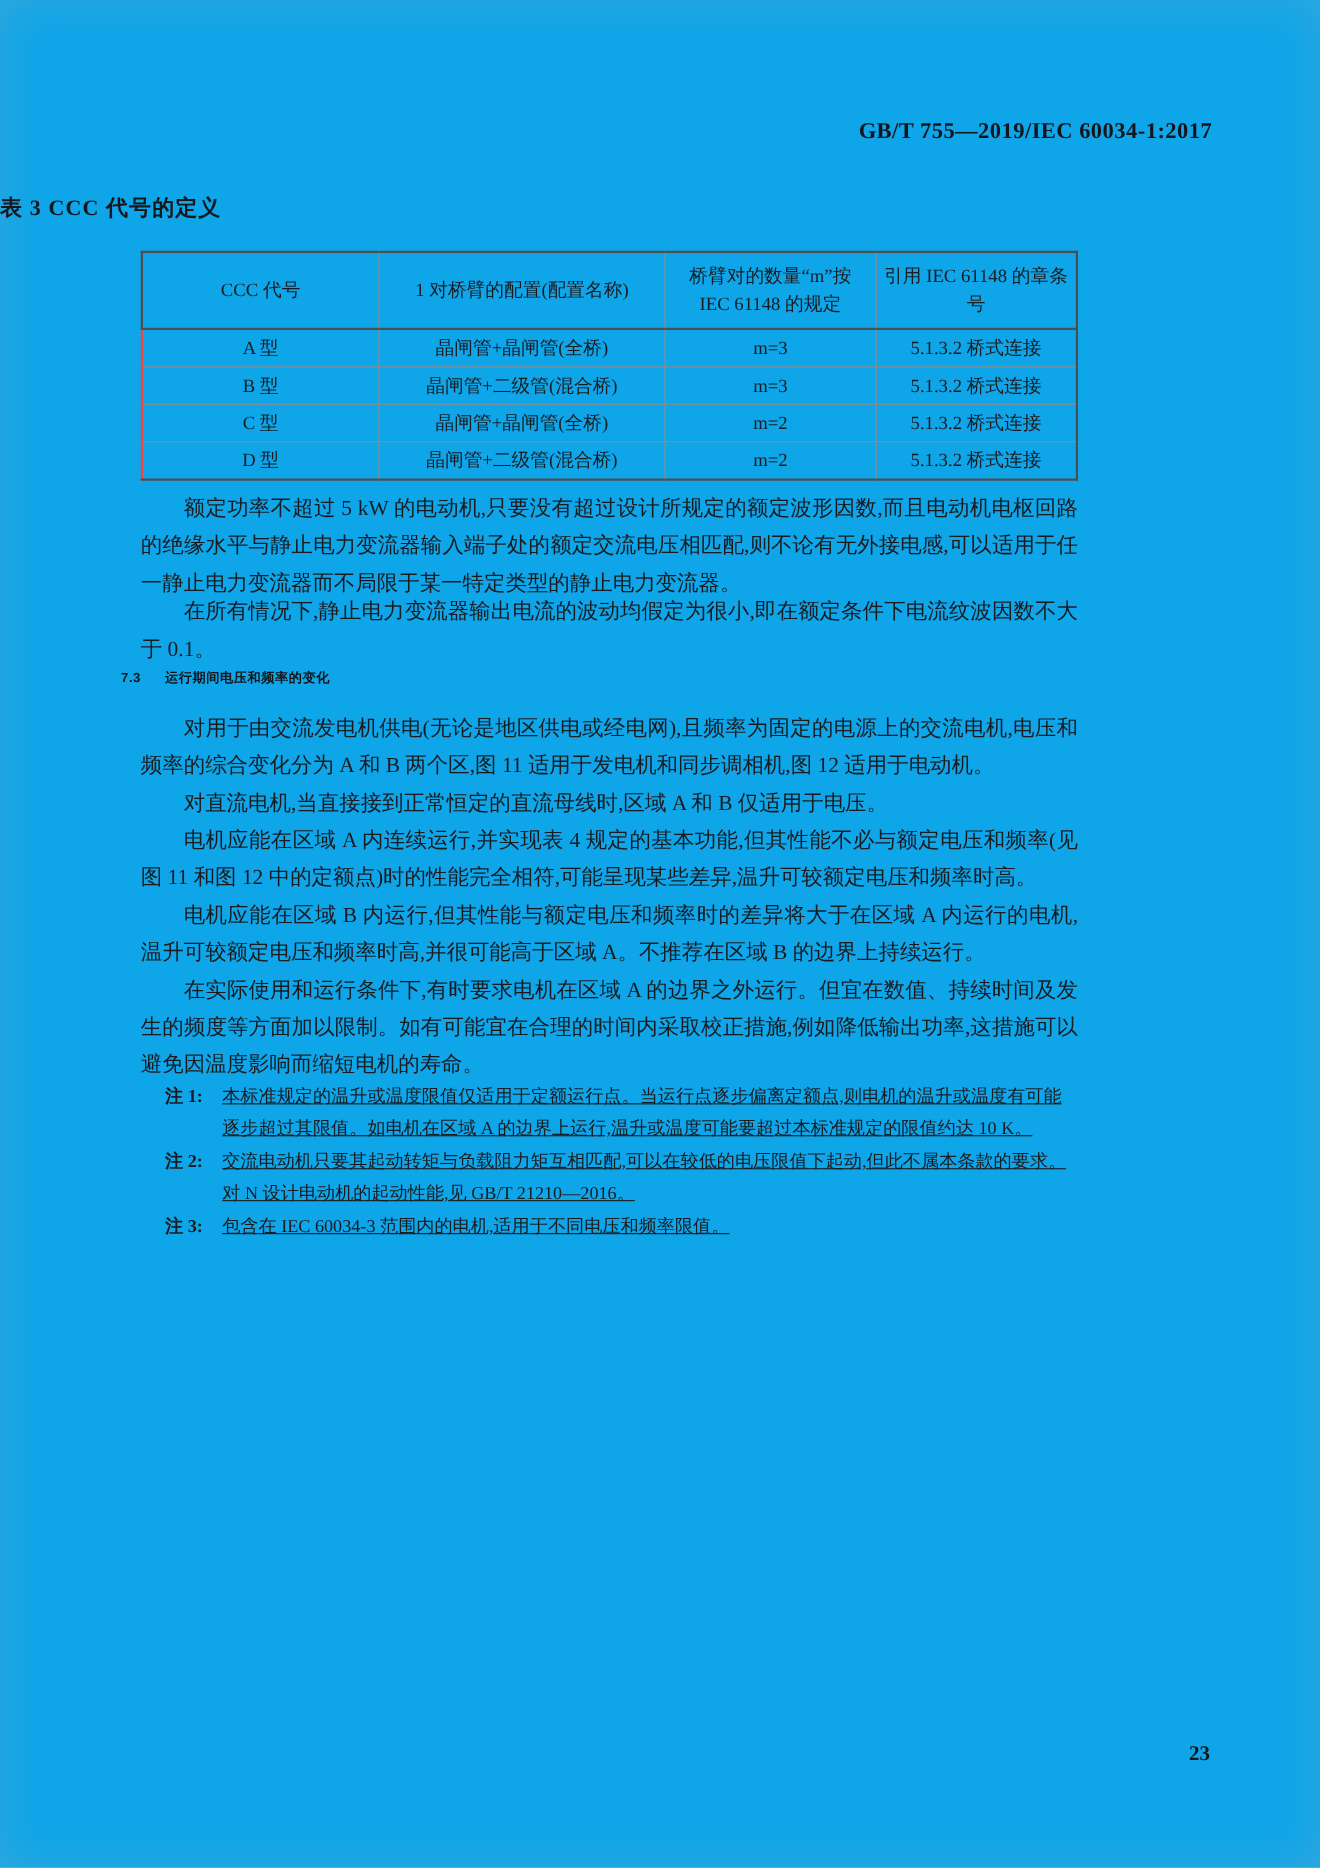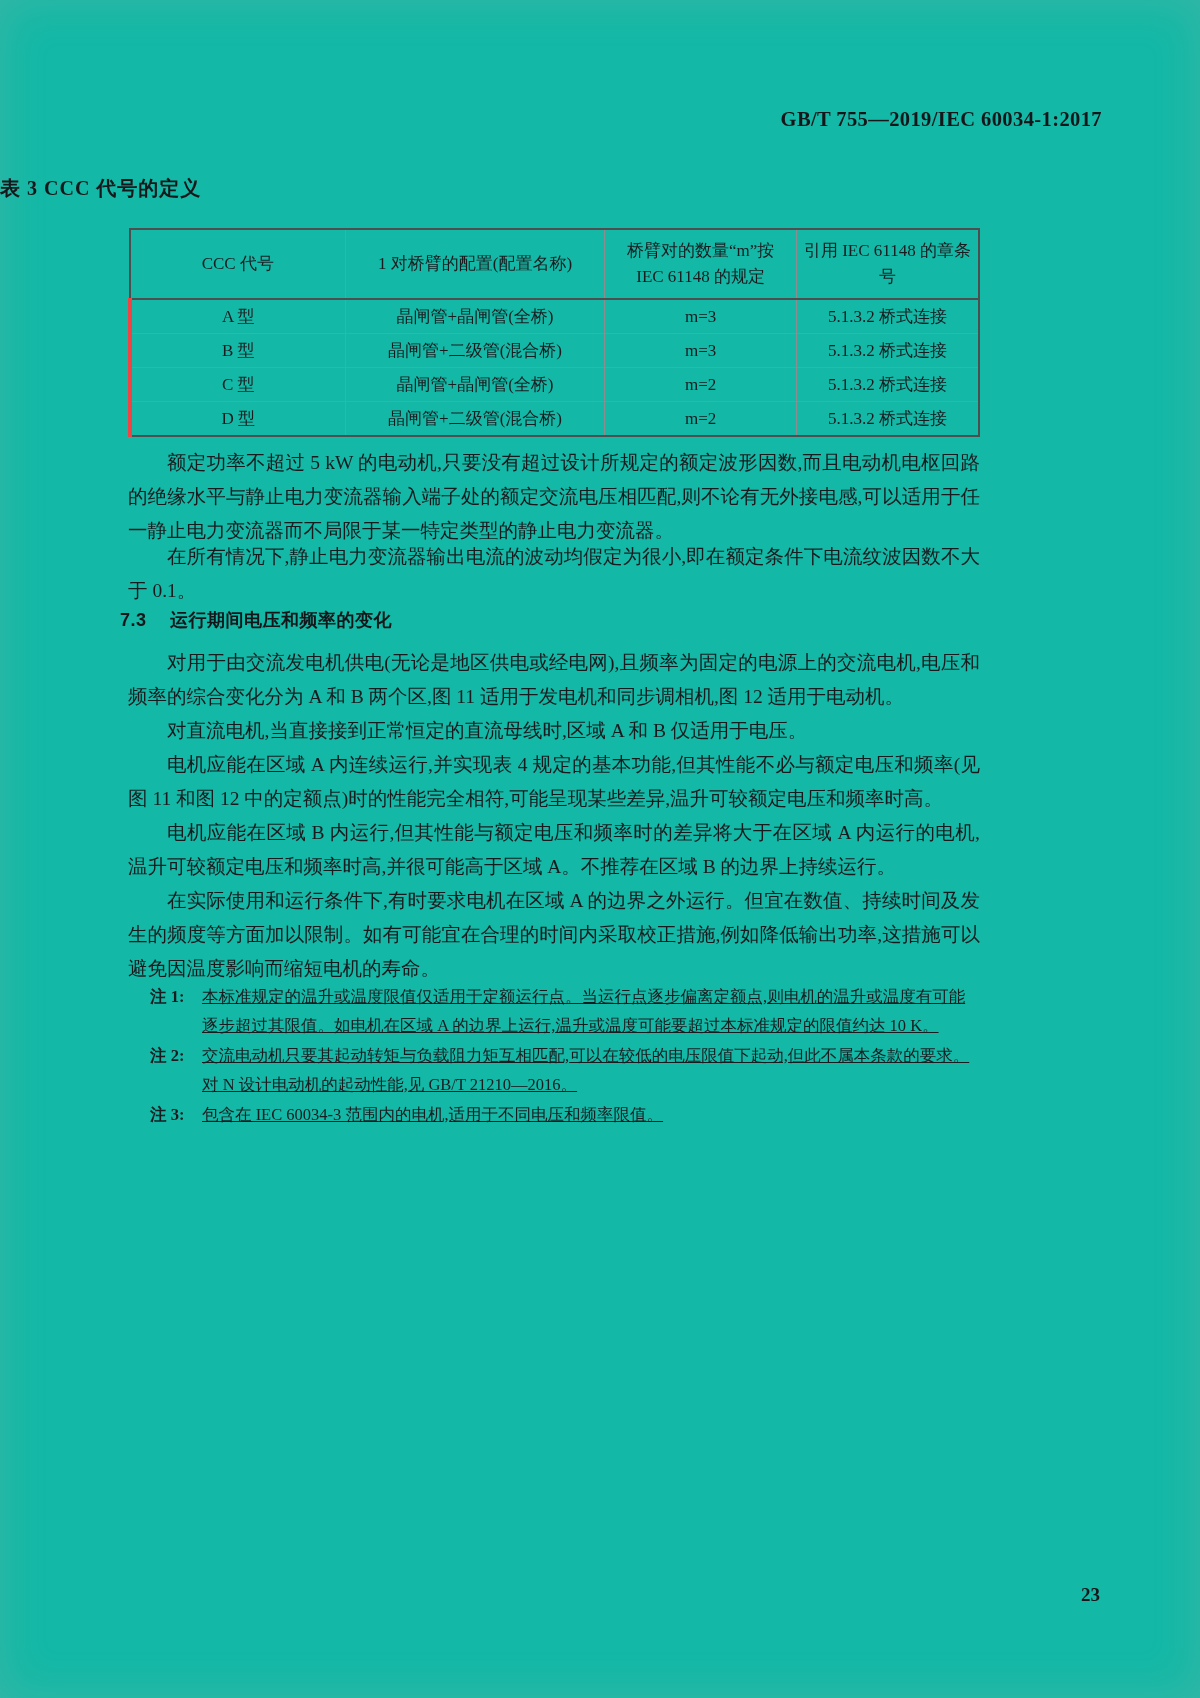--- a/index.html
+++ b/index.html
@@ -13,21 +13,21 @@
     font-family: "Liberation Serif", "DejaVu Serif", serif;
     color: #1a1a1a;
     position: relative;
     overflow: hidden;
   }
   .page {
     position: absolute;
     left: 0; top: 0;
     width: 1200px;
     height: 1698px;
-    background: #14b8a6;
+    background: #0ea5e9;
   }
   
   .page::before {
     content: "";
     position: absolute;
     left: 0; top: 0; right: 0; bottom: 0;
     box-shadow: inset 0 0 46px rgba(180,176,170,0.22);
     pointer-events: none;
   }
 
@@ -73,21 +73,21 @@
   table.ccc thead th {
     height: 68px;
     line-height: 1.55;
     border-bottom: 2px solid #4e4e4e;
     font-size: 17px;
   }
   table.ccc thead tr th:first-child { border-left: 2px solid #4e4e4e; }
   table.ccc thead tr th:last-child  { border-right: 2px solid #4e4e4e; }
   table.ccc thead tr th { border-top: 2px solid #4e4e4e; }
   table.ccc tbody td { height: 33px; }
-  table.ccc tbody tr td:first-child { border-left: 4px solid #ef4444; }
+  table.ccc tbody tr td:first-child { border-left: 2px solid #ef4444; }
   table.ccc tbody tr td:last-child  { border-right: 2px solid #4e4e4e; }
   table.ccc tbody tr:last-child td  { border-bottom: 2px solid #4e4e4e; }
 
   .col-a { width: 216px; }
   .col-b { width: 262px; }
   .col-c { width: 192px; }
   .col-d { width: 183px; }
 
   .hdr-line { display: block; }
 
@@ -98,25 +98,25 @@
     font-size: 19.5px;
     line-height: 34px;
     text-align: justify;
     text-justify: inter-character;
     color: #1a1b1f;
   }
   .indent { text-indent: 2em; }
 
   .section-head {
     position: absolute;
-    left: 120px;
+    left: 110px;
     width: 880px;
     font-family: "Liberation Sans", sans-serif;
     font-weight: bold;
-    font-size: 18px;
+    font-size: 12px;
     color: #15161a;
     letter-spacing: 0.5px;
   }
   .section-head .num { margin-right: 18px; }
 
   .notes {
     position: absolute;
     left: 150px;
     width: 832px;
     font-size: 16.5px;

